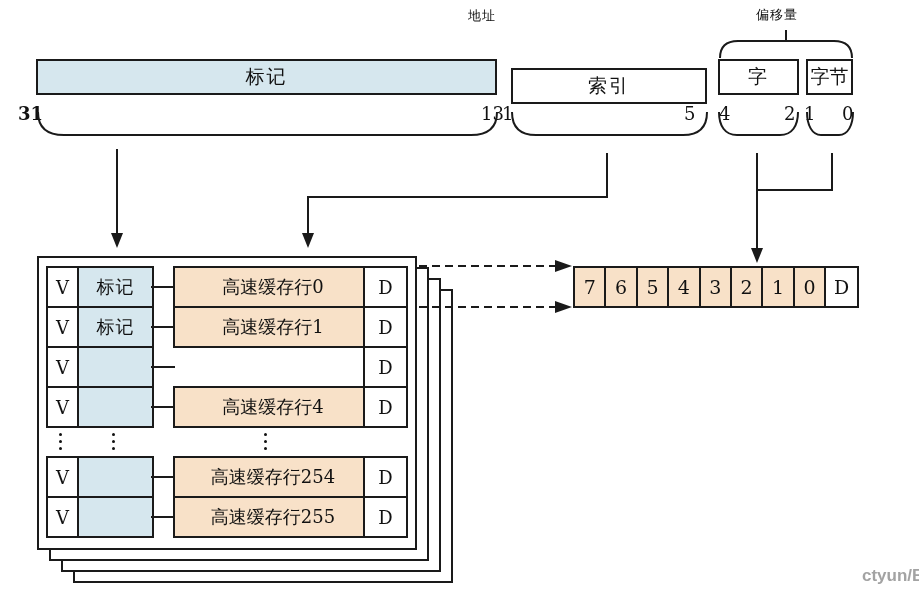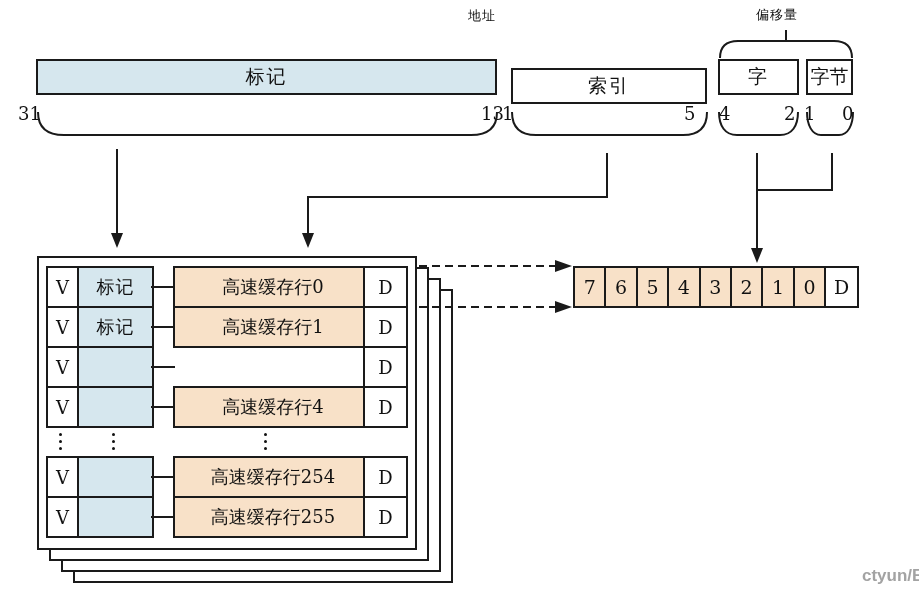--- a/index.html
+++ b/index.html
@@ -17,21 +17,21 @@
     border:2px solid #1a1a1a;background:#fff;
     display:flex;align-items:center;justify-content:center;
     font-size:19px;letter-spacing:2px;white-space:nowrap;
   }
   .f-tag{left:36px;width:461px;background:#d6e7ee;}
   .f-index{left:511px;width:196px;margin-top:9px;}
   .f-word{left:718px;width:81px;}
   .f-byte{left:806px;width:47px;letter-spacing:0;}
   
   .bit{position:absolute;top:103px;font-size:18px;white-space:nowrap;}
-  .b31{left:18px;}  .b13{left:481px;} .b12{left:502px;} .b5{left:684px;}
+  .b31{left:18px;font-weight:bold;}  .b13{left:481px;} .b12{left:502px;} .b5{left:684px;}
   .b4{left:719px;}  .b2{left:784px;}  .b1{left:804px;}  .b0{left:842px;}
   
   .frame{position:absolute;width:380px;height:294px;box-sizing:border-box;
     border:2px solid #1a1a1a;background:#fff;}
   .fr1{left:37px;top:256px;z-index:4;}
   .fr2{left:49px;top:267px;z-index:3;}
   .fr3{left:61px;top:278px;z-index:2;}
   .fr4{left:73px;top:289px;z-index:1;}
   
   .cell{position:absolute;box-sizing:border-box;height:42px;border:2px solid #1a1a1a;

